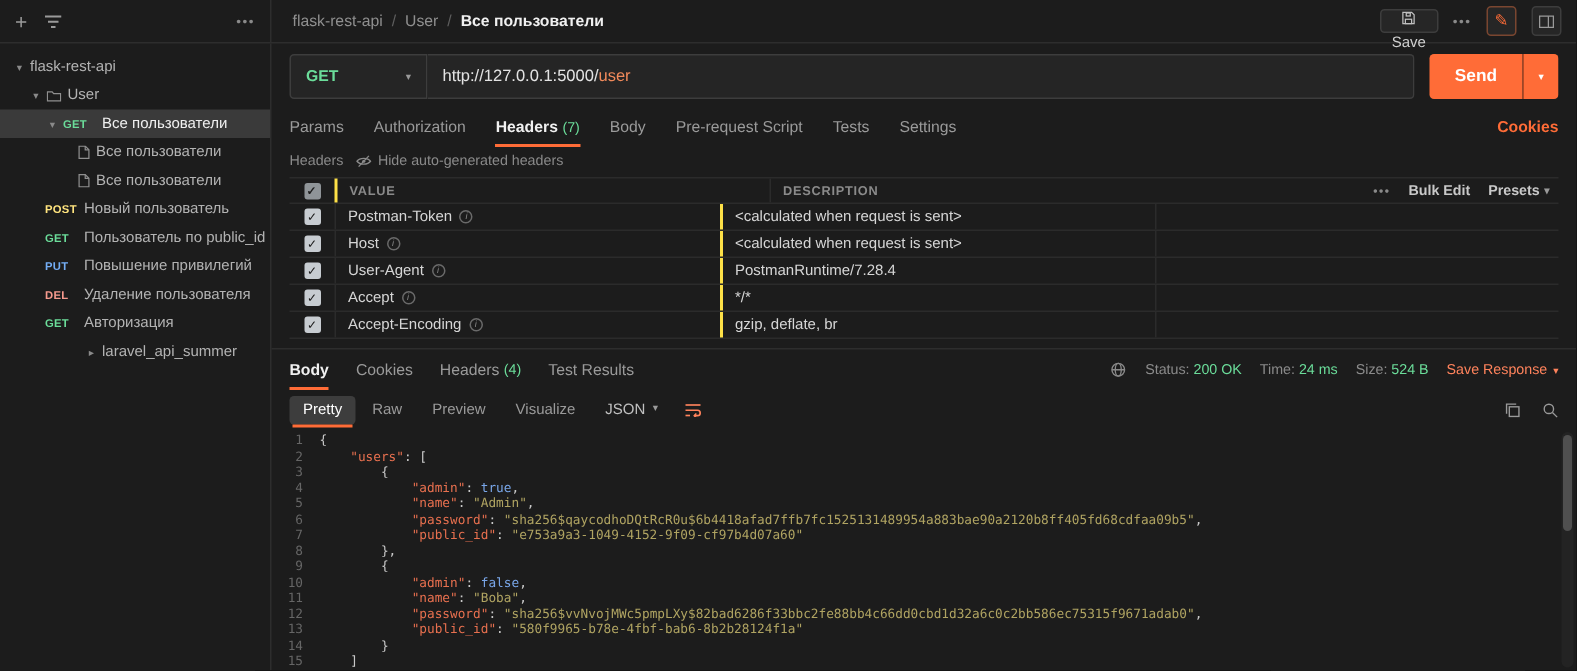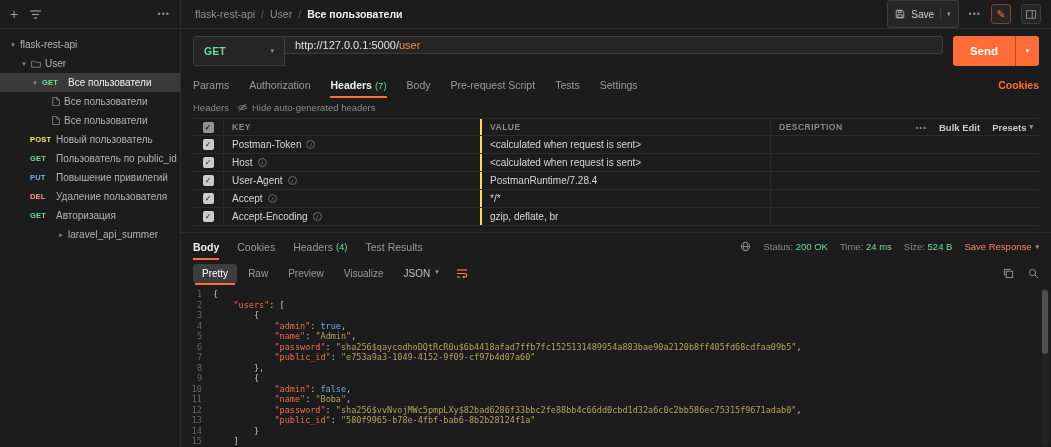--- a/index.html
+++ b/index.html
@@ -10,42 +10,42 @@
   
   .topbar{height:29px;min-height:29px;display:flex;align-items:center;border-bottom:1px solid #2d2d2d;}
   .topbar-left{width:181px;min-width:181px;height:100%;display:flex;align-items:center;gap:12px;padding:0 10px;border-right:1px solid #2d2d2d;}
   .plus{color:#9a9a9a;font-size:14px;line-height:1;cursor:pointer;}
   .more-dots{color:#8a8a8a;font-size:9px;letter-spacing:1px;cursor:pointer;}
   .topbar-left .more-dots{margin-left:auto;}
   .breadcrumb{display:flex;align-items:center;gap:6px;margin-left:14px;font-size:10.5px;color:#8f8f8f;}
   .breadcrumb .sep{color:#5f5f5f;}
   .breadcrumb .cur{color:#f0f0f0;font-weight:bold;}
   .topbar-right{margin-left:auto;display:flex;align-items:center;gap:10px;padding-right:10px;}
-  .save-btn{display:flex;align-items:center;gap:6px;background:#262626;border:1px solid #3d3d3d;border-radius:3px;height:28px;padding:0 7px;font-size:10px;color:#d0d0d0;cursor:pointer;}
+  .save-btn{display:flex;align-items:center;gap:6px;background:#262626;border:1px solid #3d3d3d;border-radius:3px;height:16px;padding:0 7px;font-size:10px;color:#d0d0d0;cursor:pointer;flex-direction:column;}
   .save-btn .divider{width:1px;height:12px;background:#3d3d3d;}
   .caret{font-size:7px;color:#9a9a9a;}
   .sq-btn{width:20px;height:20px;border:1px solid #3d3d3d;border-radius:3px;display:flex;align-items:center;justify-content:center;cursor:pointer;background:#262626;}
   .sq-btn.orange{border-color:#7a4630;}
   .pencil{color:#ff6c37;font-size:11px;line-height:1;}
   
   .main-row{flex:1;display:flex;min-height:0;}
   .sidebar{width:181px;min-width:181px;border-right:1px solid #2d2d2d;padding-top:6px;overflow:hidden;font-size:10px;}
   .s-item{height:19px;display:flex;align-items:center;white-space:nowrap;overflow:hidden;cursor:pointer;color:#b3b3b3;}
   .s-item.sel{background:#3a3a3a;color:#f0f0f0;}
   .s-item .chev{width:10px;min-width:10px;font-size:7px;color:#8a8a8a;text-align:center;margin-right:2px;}
   .meth{font-size:7.5px;font-weight:bold;width:26px;min-width:26px;letter-spacing:.2px;}
   .m-GET{color:#6bdd9a;} .m-POST{color:#ffe47e;} .m-PUT{color:#74aef6;} .m-DEL{color:#f79a8e;}
   .s-ico{margin-right:4px;display:inline-flex;}
   .s-item .lbl{overflow:hidden;}
   
   .content{flex:1;display:flex;flex-direction:column;min-width:0;}
   .url-row{display:flex;align-items:stretch;padding:7px 12px 6px;}
   .method-box{width:92px;min-width:92px;height:30px;background:#252525;border:1px solid #3d3d3d;border-radius:3px 0 0 3px;display:flex;align-items:center;justify-content:space-between;padding:0 10px;cursor:pointer;}
   .method-box .m{color:#6bdd9a;font-weight:bold;font-size:10.5px;}
-  .url-box{flex:1;height:18px;background:#252525;border:1px solid #3d3d3d;border-left:none;border-radius:0 3px 3px 0;display:flex;align-items:center;padding:0 10px;font-size:11px;color:#e3e3e3;cursor:text;}
+  .url-box{flex:1;height:30px;background:#252525;border:1px solid #3d3d3d;border-left:none;border-radius:0 3px 3px 0;display:flex;align-items:center;padding:0 10px;font-size:11px;color:#e3e3e3;cursor:text;}
   .url-box .path{color:#f18a5b;}
   .send{display:flex;margin-left:10px;cursor:pointer;}
   .send-main{background:#ff6c37;color:#fff;font-weight:bold;font-size:11.5px;display:flex;align-items:center;padding:0 17px;border-radius:3px 0 0 3px;}
   .send-caret{background:#ff6c37;border-left:1px solid rgba(0,0,0,.3);width:24px;display:flex;align-items:center;justify-content:center;border-radius:0 3px 3px 0;}
   .send-caret .caret{color:#fff;}
   .req-tabs{display:flex;align-items:stretch;height:26px;padding:0 12px;gap:20px;font-size:10.5px;color:#9a9a9a;}
   .tab{display:flex;align-items:center;position:relative;cursor:pointer;gap:3px;}
   .tab.sel{color:#f0f0f0;font-weight:bold;}
   .tab.sel::after{content:"";position:absolute;left:0;right:0;bottom:0;height:2px;background:#ff6c37;}
   .cnt{color:#6bdd9a;font-weight:normal;font-size:9.5px;}
@@ -264,23 +264,20 @@
           </span>
           <span>Hide auto-generated headers</span>
         </span>
       </div>
 
       <div class="table">
         <div class="tr th">
           <div class="c-check">
               <span class="checkbox dim">✓</span>
             </div>
-          <div class="c-key">
-              <span>KEY</span>
-            </div>
           <div class="c-val">
               <span>VALUE</span>
             </div>
           <div class="c-desc">
             <span>DESCRIPTION</span>
             <div class="th-right">
               <span class="more-dots">•••</span>
               <span class="lnk">Bulk Edit</span>
               <span class="lnk">
                   <span>Presets</span>

